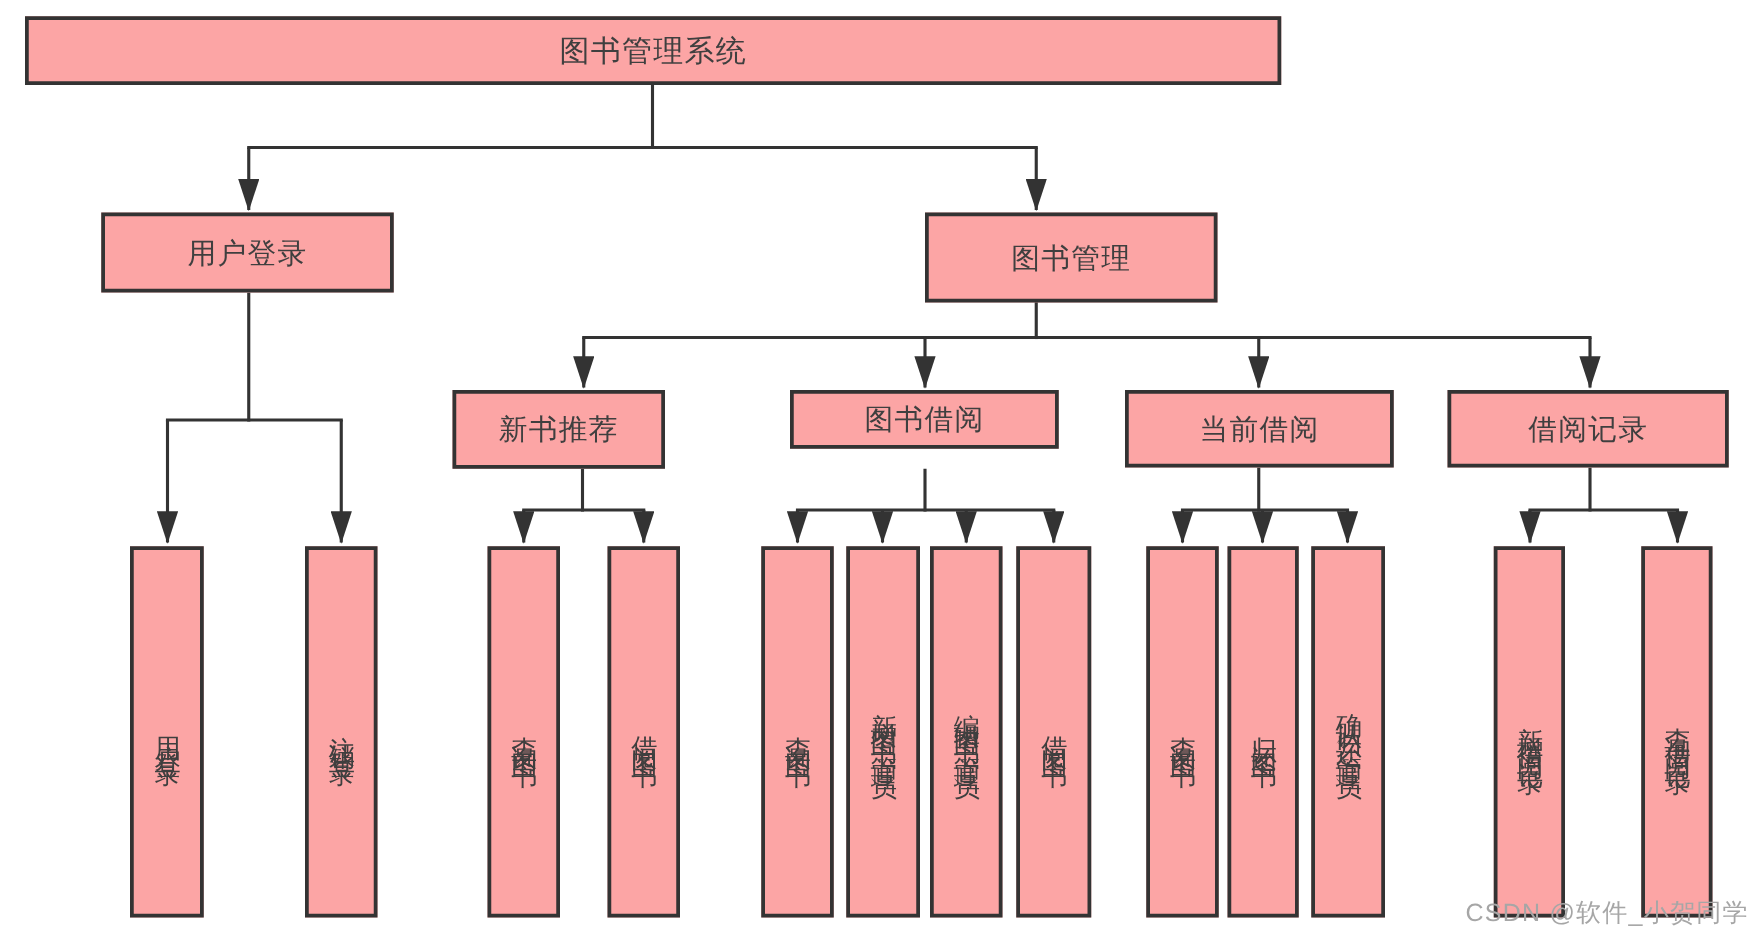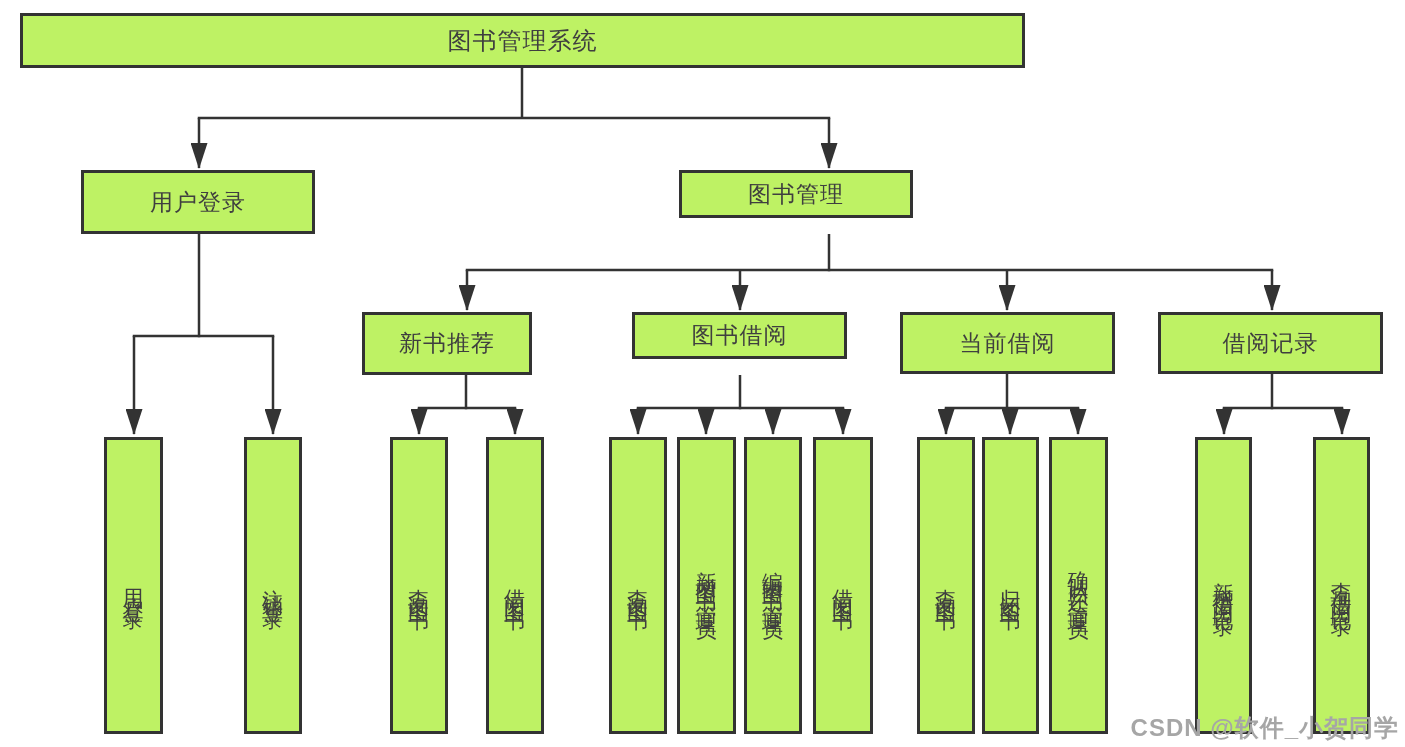--- a/index.html
+++ b/index.html
@@ -13,43 +13,42 @@
     width:1405px;height:747px;
     background:var(--background);
     font-family:"Liberation Sans", sans-serif;
     position:relative;overflow:hidden;
   }
   #stage{position:absolute;left:0;top:0;width:1405px;height:747px;}
   #connectors{position:absolute;left:0;top:0;pointer-events:none;}
   .node{
     position:absolute;
     box-sizing:border-box;
-    background:#bef264;
+    background:#fca5a5;
     border:3px solid var(--line);
     color:var(--text);
     display:flex;align-items:center;justify-content:center;
     text-align:center;
     white-space:nowrap;
   }
   .h-node{font-size:23px;letter-spacing:1px;}
   .root-node{font-size:24px;}
   .v-node{
     writing-mode:vertical-lr;
     font-size:21px;
     letter-spacing:7px;
     line-height:1;
     padding:6px 0;
   }
   .watermark{
     position:absolute;
     right:6px;bottom:3px;
-    font-size:24px;
+    font-size:20px;
     color:var(--watermark);
     letter-spacing:1px;
-    font-weight:bold;
   }
 </style>
 </head>
 <body>
 
 <div id="stage">
 
   <svg id="connectors" width="1405" height="747" viewBox="0 0 1405 747">
     <defs>
       <marker id="arrow" markerUnits="userSpaceOnUse" markerWidth="26" markerHeight="17" viewBox="0 0 26 17" refX="25" refY="8.5" orient="auto">
@@ -97,21 +96,21 @@
       <line x1="1272" y1="374" x2="1272" y2="409.25"></line>
       <line x1="1222.75" y1="408" x2="1343.25" y2="408"></line>
       <line x1="1224" y1="408" x2="1224" y2="434" marker-end="url(#arrow)"></line>
       <line x1="1342" y1="408" x2="1342" y2="434" marker-end="url(#arrow)"></line>
     </g>
   </svg>
 
   <div class="node h-node root-node" style="left:20px;top:13px;width:1005px;height:55px;">图书管理系统</div>
 
   <div class="node h-node" style="left:81px;top:170px;width:234px;height:64px;">用户登录</div>
-  <div class="node h-node" style="left:679px;top:170px;width:234px;height:48px;">图书管理</div>
+  <div class="node h-node" style="left:740px;top:170px;width:234px;height:72px;">图书管理</div>
 
   <div class="node h-node" style="left:362px;top:312px;width:170px;height:63px;">新书推荐</div>
   <div class="node h-node" style="left:632px;top:312px;width:215px;height:47px;">图书借阅</div>
   <div class="node h-node" style="left:1158px;top:312px;width:225px;height:62px;">借阅记录</div>
   <div class="node h-node" style="left:900px;top:312px;width:215px;height:62px;">当前借阅</div>
 
   <div class="node v-node" style="left:104px;top:437px;width:59px;height:297px;">用户登录</div>
   <div class="node v-node" style="left:244px;top:437px;width:58px;height:297px;">注销登录</div>
 
   <div class="node v-node" style="left:390px;top:437px;width:58px;height:297px;">查询图书</div>

